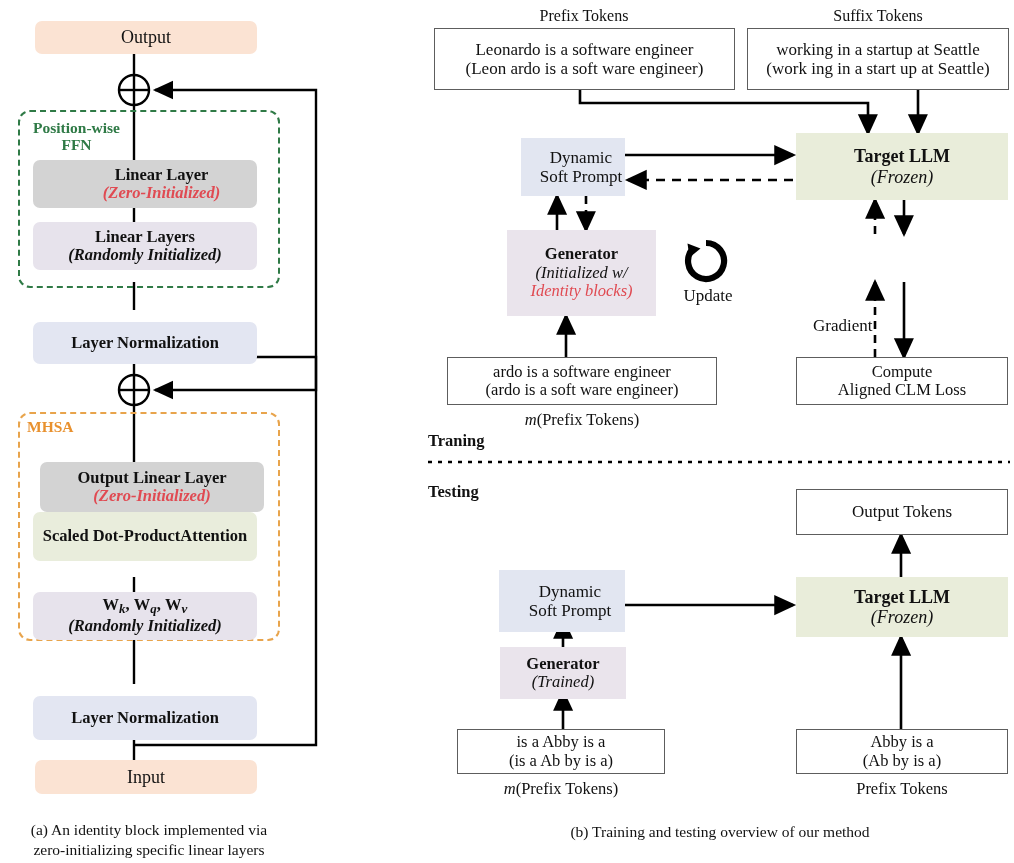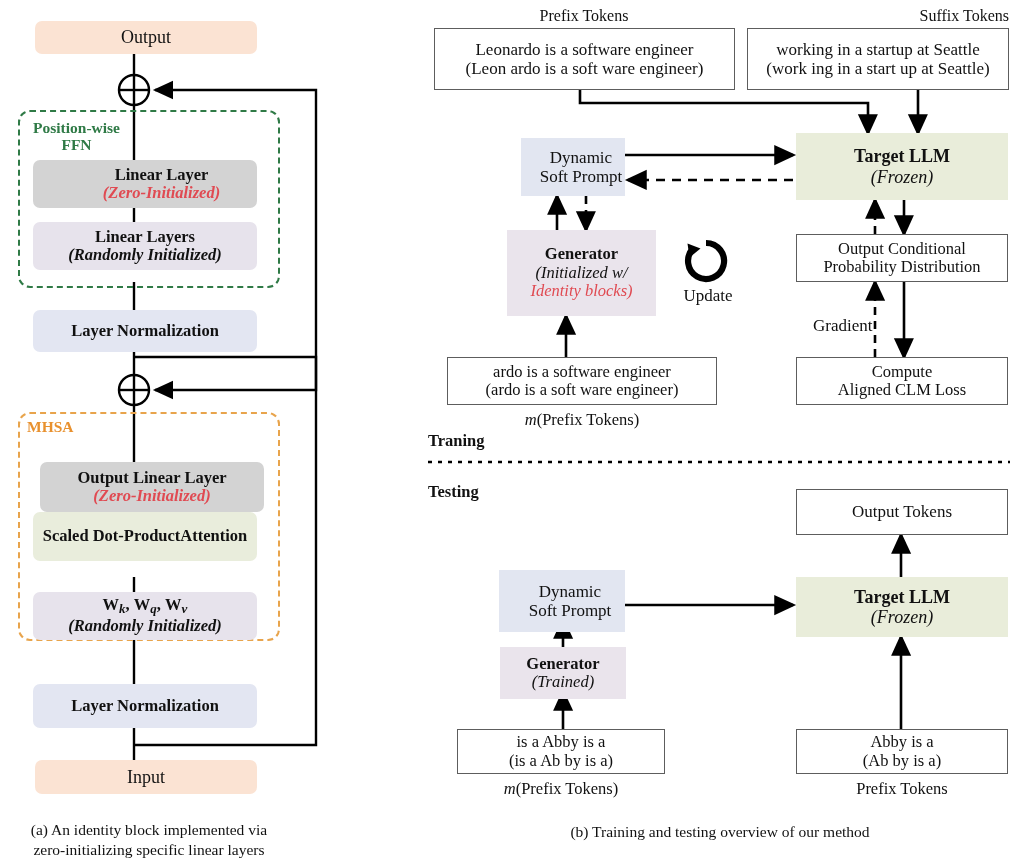--- a/index.html
+++ b/index.html
@@ -7,21 +7,21 @@
   #stage{position:relative;width:1014px;height:863px;overflow:hidden;}
 
   .abs{position:absolute;box-sizing:border-box;}
   .ctr{display:flex;align-items:center;justify-content:center;text-align:center;line-height:1.12;}
 
   
   .lbox{border-radius:7px;}
   .peach{background:#fbe3d3;}
   .gray{background:#d3d3d3;}
   .lav{background:#e7e3ec;}
-  .blue{background:#e3e6f2;}
+  .blue{background:#e3e6f2;margin-top:12px;}
   .green{background:#e9eddc;}
 
   .b1{font-weight:bold;}
   .it{font-style:italic;font-weight:bold;}
   .red{color:#e04a52;font-style:italic;font-weight:bold;}
 
   .dashgreen{border:2px dashed #2f7a46;border-radius:12px;}
   .dashorange{border:2px dashed #e8a44c;border-radius:12px;}
   .lbl-green{color:#2f7a46;font-weight:bold;}
   .lbl-orange{color:#e8912f;font-weight:bold;}
@@ -172,21 +172,21 @@
     <path d="M143,729 L143,692" fill="none" stroke="#000" stroke-width="2.6" marker-end="url(#ah2)"></path>
 
     <path d="M481,577 L481,535" fill="none" stroke="#000" stroke-width="2.6" marker-end="url(#ah2)"></path>
 
     <path d="M481,729 L481,637" fill="none" stroke="#000" stroke-width="2.6" marker-end="url(#ah2)"></path>
   </svg>
 
   <div class="abs ctr" style="left:434px;top:6px;width:300px;height:20px;font-size:16px;">
     <span>Prefix Tokens</span>
   </div>
-  <div class="abs ctr" style="left:747px;top:6px;width:262px;height:20px;font-size:16px;justify-content:flex-end;">
+  <div class="abs ctr" style="left:747px;top:6px;width:262px;height:20px;font-size:16px;">
     <span>Suffix Tokens</span>
   </div>
 
   <div class="abs rbox ctr" style="left:434px;top:28px;width:301px;height:62px;flex-direction:column;font-size:17px;">
     <span>Leonardo is a software engineer</span>
     <span>(Leon ardo is a soft ware engineer)</span>
   </div>
   <div class="abs rbox ctr" style="left:747px;top:28px;width:262px;height:62px;flex-direction:column;font-size:17px;">
     <span>working in a startup at Seattle</span>
     <span>(work ing in a start up at Seattle)</span>
@@ -211,24 +211,20 @@
   <div class="abs" style="left:683px;top:238px;width:46px;height:46px;">
     <svg viewBox="0 0 46 46" width="46" height="46">
       <path d="M23,5 a18,18 0 1 1 -12.7,5.3" fill="none" stroke="#000" stroke-width="6.2" stroke-linecap="butt"></path>
       <path d="M4.5,5.5 L17.5,10.5 L6.5,19.5 Z" fill="#000"></path>
     </svg>
   </div>
   <div class="abs ctr" style="left:663px;top:284px;width:90px;height:24px;font-size:17px;">
     <span>Update</span>
   </div>
 
-  <div class="abs rbox ctr" style="left:796px;top:234px;width:212px;height:48px;flex-direction:column;font-size:16.5px;">
-    <span>Output Conditional</span>
-    <span>Probability Distribution</span>
-  </div>
 
   <div class="abs" style="left:813px;top:316px;font-size:17px;">
     <span>Gradient</span>
   </div>
 
   <div class="abs rbox ctr" style="left:796px;top:357px;width:212px;height:48px;flex-direction:column;font-size:16.5px;">
     <span>Compute</span>
     <span>Aligned CLM Loss</span>
   </div>
 

